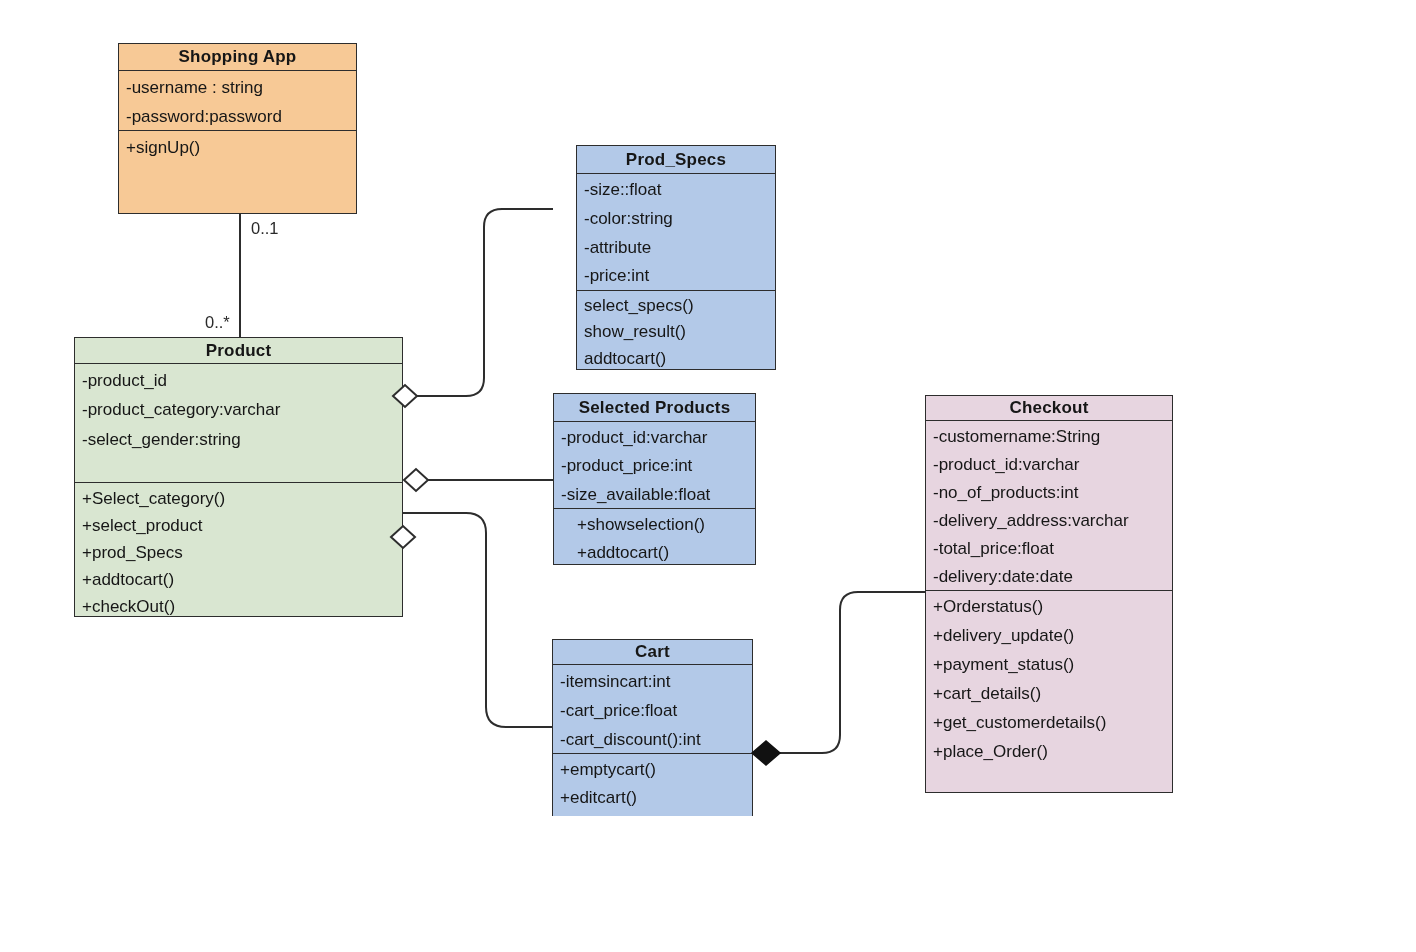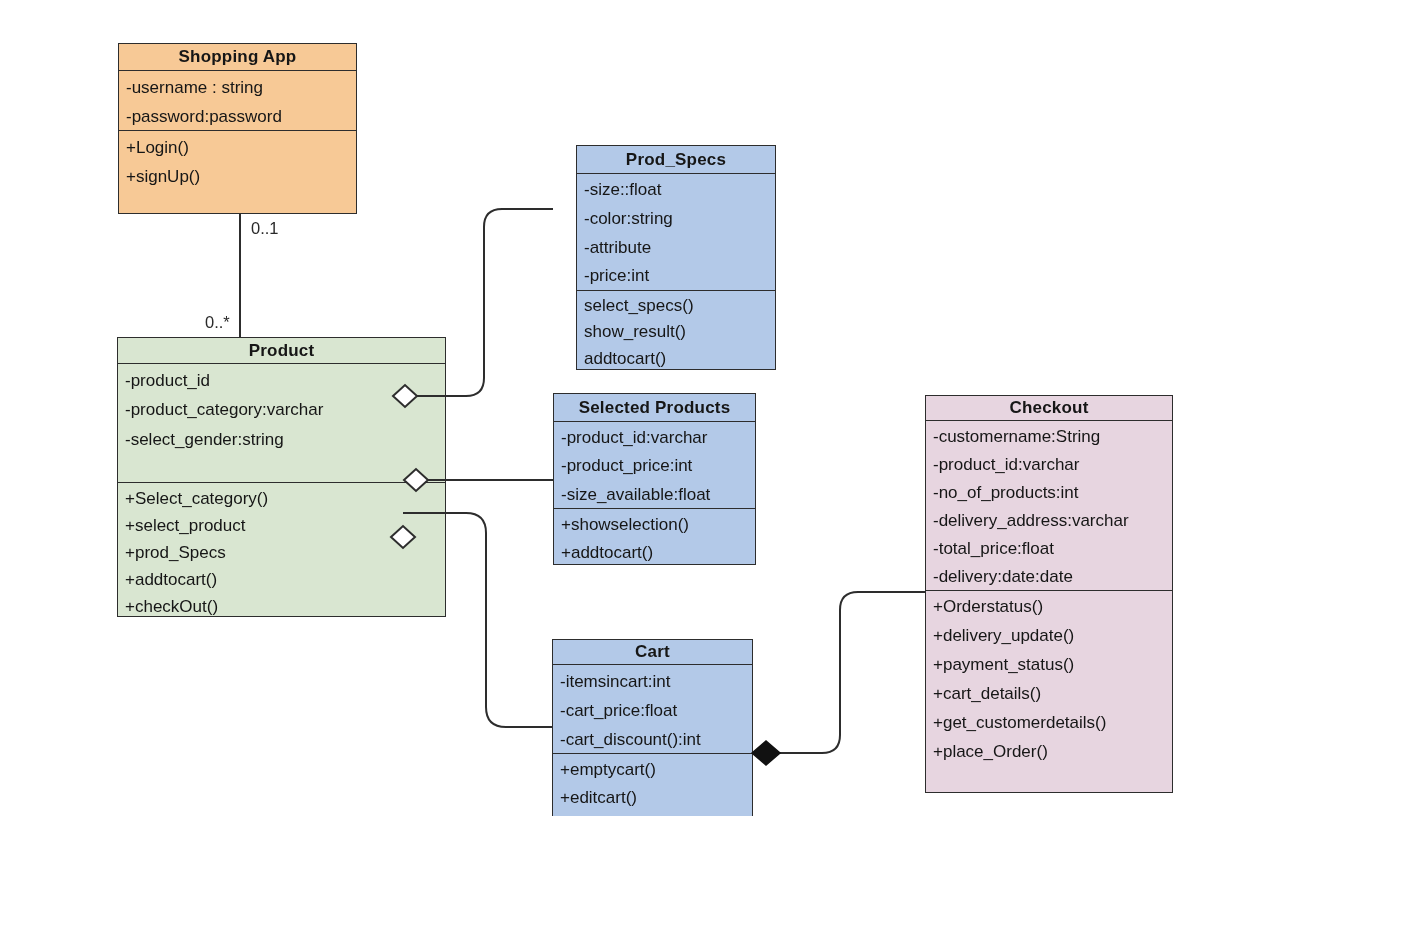--- a/index.html
+++ b/index.html
@@ -48,21 +48,21 @@
   .c-product .methods{line-height:27px;}
 
   .c-specs {left:576px;top:145px;width:200px;height:225px;}
   .c-specs  .uml-title{height:28px;}
   .c-specs  .attrs{height:117px;line-height:28.8px;}
   .c-specs  .methods{line-height:26.3px;}
 
   .c-selected{left:553px;top:393px;width:203px;height:172px;}
   .c-selected .uml-title{height:28px;}
   .c-selected .attrs{height:87px;line-height:28.4px;}
-  .c-selected .methods{line-height:28px;}
+  .c-selected .methods{line-height:28px;margin-left:16px;}
 
   .c-cart  {left:552px;top:639px;width:201px;height:226px;}
   .c-cart   .uml-title{height:25px;}
   .c-cart   .attrs{height:89px;line-height:29.2px;}
   .c-cart   .methods{line-height:27.8px;}
 
   .c-checkout{left:925px;top:395px;width:248px;height:398px;}
   .c-checkout .uml-title{height:25px;}
   .c-checkout .attrs{height:170px;line-height:28.1px;}
   .c-checkout .methods{line-height:28.9px;}
@@ -88,26 +88,25 @@
 
 <div class="canvas">
 
   <div class="uml-class c-app" style="background-color: rgb(247, 201, 150);">
     <div class="uml-title">Shopping App</div>
     <div class="sec attrs">
       <div class="row">-username : string</div>
       <div class="row">-password:password</div>
     </div>
     <div class="sec methods">
-      <div class="row">+Login()</div>
       <div class="row">+signUp()</div>
     </div>
   </div>
 
-  <div class="uml-class c-product" style="background-color: rgb(217, 230, 209); margin-left: 43px;">
+  <div class="uml-class c-product" style="background-color: rgb(217, 230, 209);">
     <div class="uml-title">Product</div>
     <div class="sec attrs">
       <div class="row">-product_id</div>
       <div class="row">-product_category:varchar</div>
       <div class="row">-select_gender:string</div>
     </div>
     <div class="sec methods">
       <div class="row">+Select_category()</div>
       <div class="row">+select_product</div>
       <div class="row">+prod_Specs</div>

